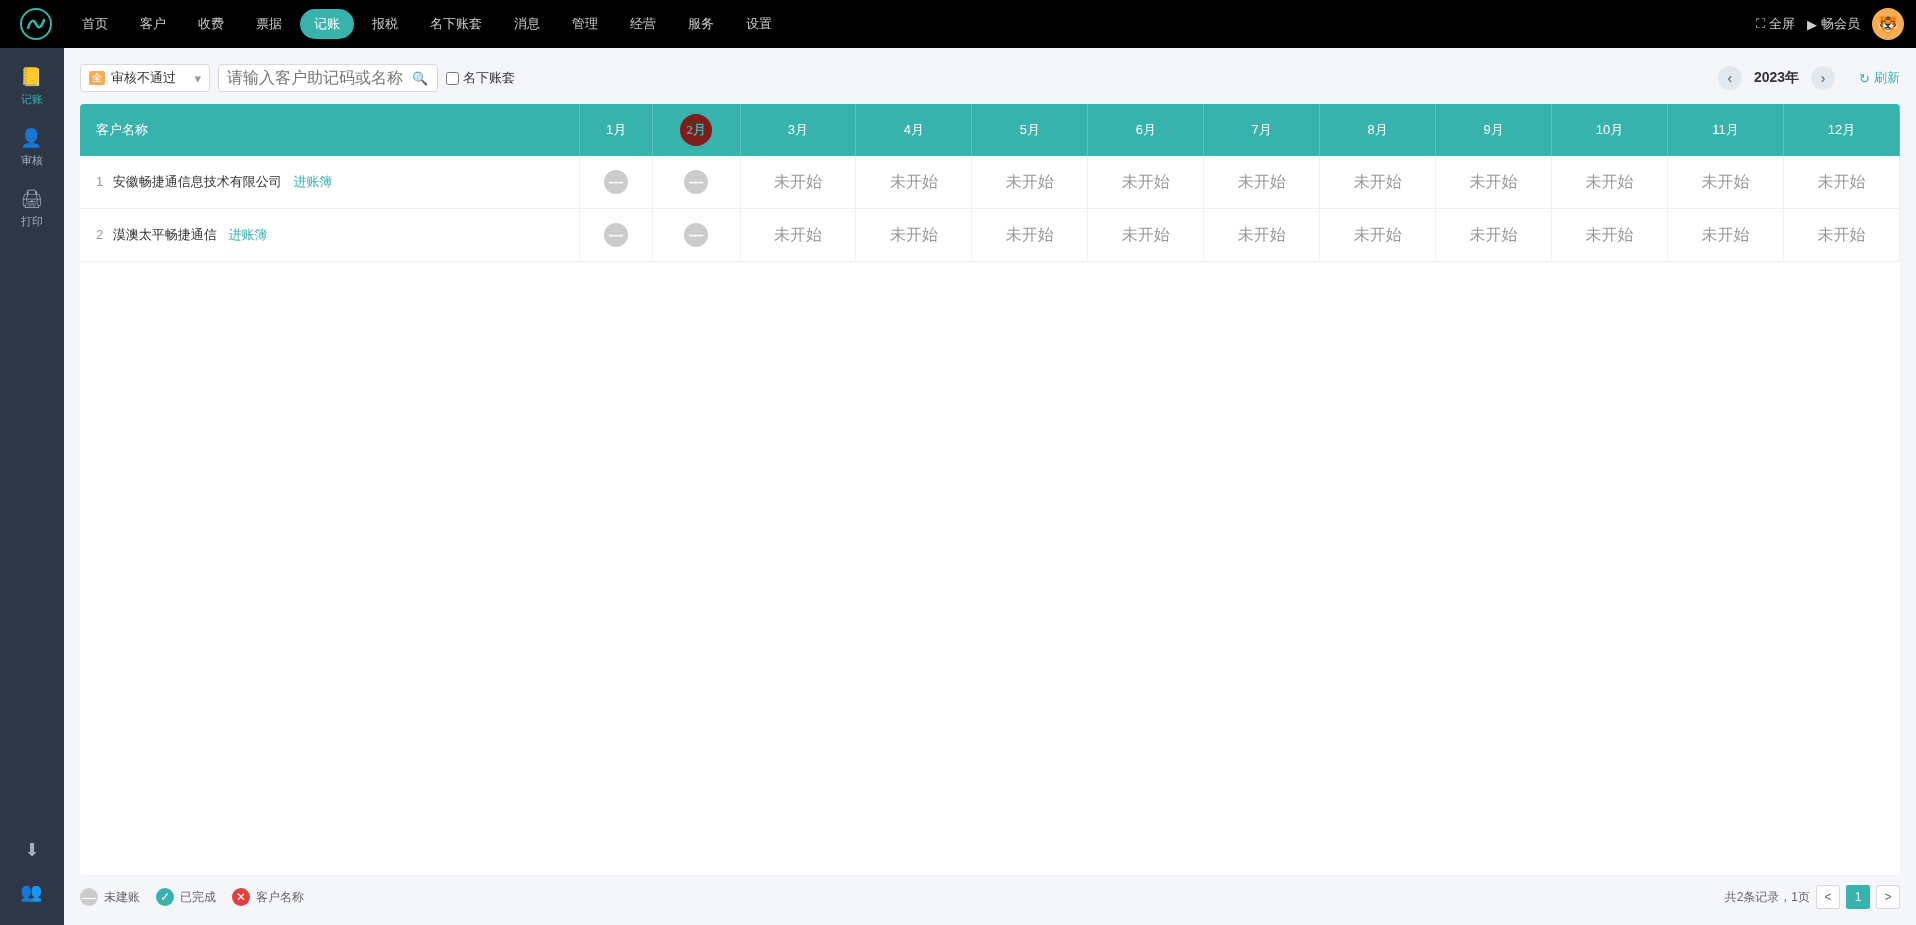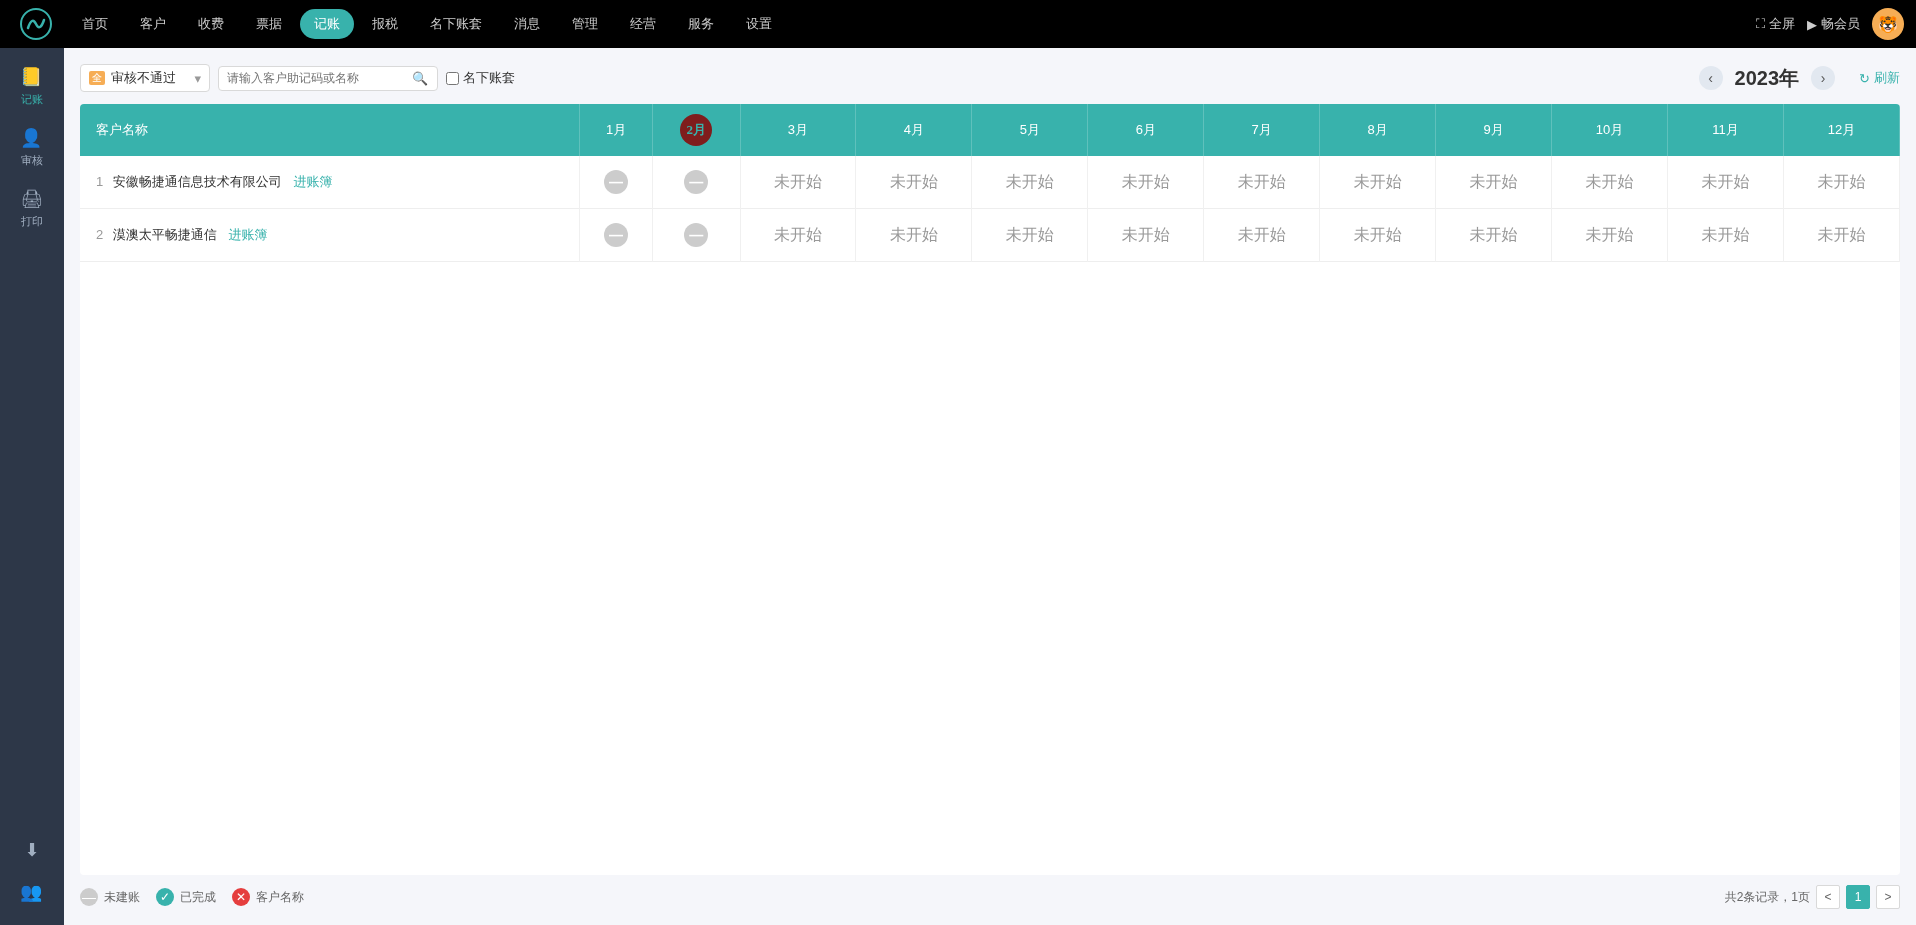--- a/index.html
+++ b/index.html
@@ -157,21 +157,21 @@
       border-radius: 4px;
       padding: 4px 8px;
       background: #fff;
       gap: 6px;
       flex: 1;
       max-width: 220px;
     }
     .search-input-wrap input {
       border: none;
       outline: none;
-      font-size: 12px;
+      font-size: 16px;
       color: #999;
       width: 100%;
       background: transparent;
     }
     .checkbox-label {
       display: flex;
       align-items: center;
       gap: 4px;
       font-size: 13px;
       cursor: pointer;
@@ -189,21 +189,21 @@
       border-radius: 50%;
       background: #e2e8f0;
       display: flex;
       align-items: center;
       justify-content: center;
       cursor: pointer;
       color: #555;
       font-size: 14px;
     }
     .year-text {
-      font-size: 20px;
+      font-size: 14px;
       font-weight: bold;
       color: #333;
     }
     .refresh-btn {
       display: flex;
       align-items: center;
       gap: 4px;
       cursor: pointer;
       color: #38b2ac;
       font-size: 13px;

